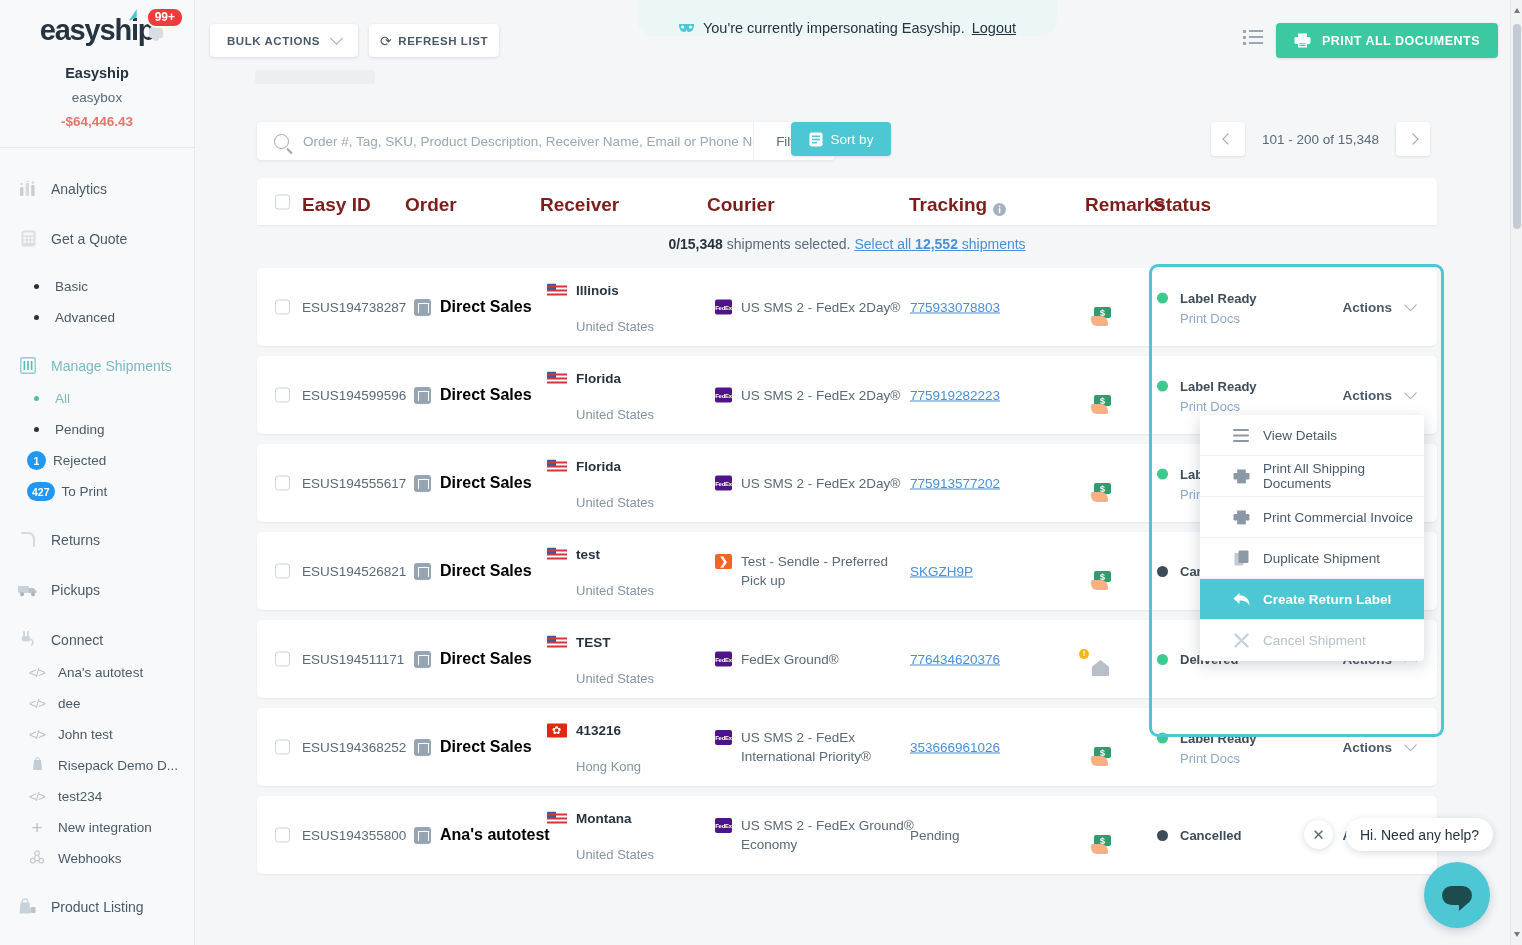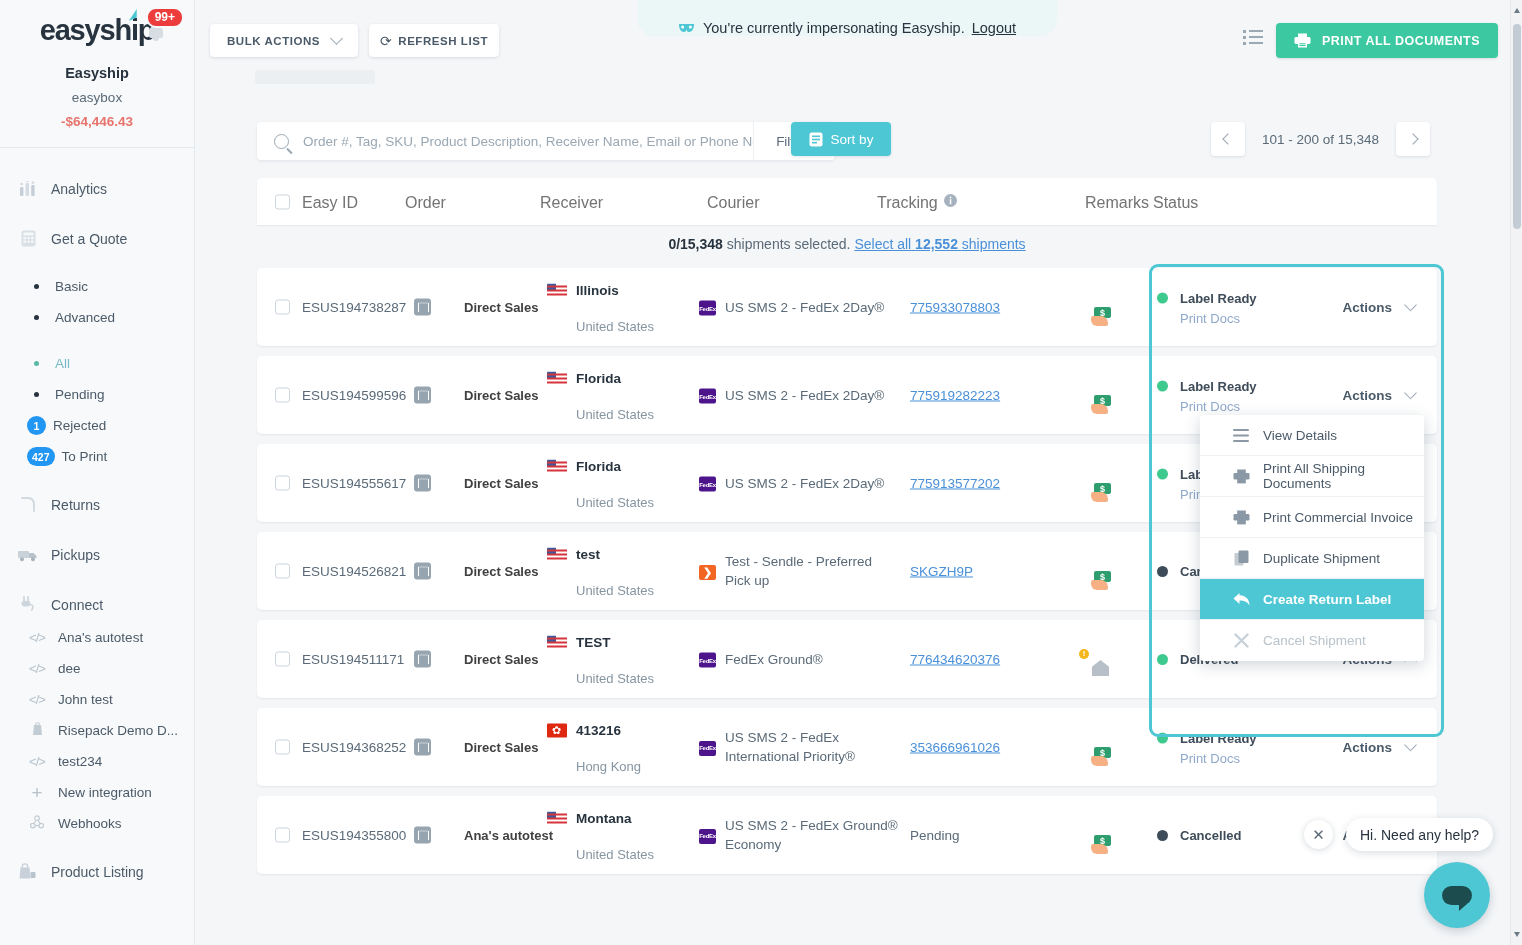--- a/index.html
+++ b/index.html
@@ -207,21 +207,21 @@
   .table-head {
     position: absolute; left: 62px; top: 100px; width: 1180px; height: 47px;
     background: #fff; border-radius: 5px 5px 0 0;
     box-shadow: 0 1px 2px rgba(40,60,80,.07);
   }
   .cbox {
     width: 15px; height: 15px; border: 1.5px solid #ccd5dc; border-radius: 3px;
     background: #fff; cursor: pointer;
   }
   .th {
-    position: absolute; top: 16px; font-size: 16px; color: #737373;
+    position: absolute; top: 16px; font-size: 19px; color: #7f1d1d; font-weight: bold;
   }
   .selinfo {
     position: absolute; left: 62px; top: 158px; width: 1180px;
     text-align: center; font-size: 14px; color: #5a6a78;
   }
   .selinfo b { color: #27333f; }
   .selinfo a { color: #4a90d9; text-decoration: underline; }
   .selinfo a b { color: #4a90d9; }
 
   
@@ -235,34 +235,34 @@
   .c-id { left: 45px; font-size: 13.5px; color: #5a6a78; }
   .c-order { left: 157px; display: flex; align-items: center; }
   .store-ico {
     width: 17px; height: 17px; background: #97a5b1; border-radius: 3px;
     margin-right: 9px; position: relative; flex: none;
   }
   .store-ico:after {
     content: ''; position: absolute; left: 4px; top: 4px; width: 9px; height: 9px;
     border: 1.6px solid #fff; border-bottom: none; border-radius: 1px;
   }
-  .c-order .lbl { font-size: 13px; font-weight: bold; color: #404040; margin-left: 24px; }
+  .c-order .lbl { font-size: 16px; font-weight: bold; color: #000000; }
   .c-recv { left: 290px; display: flex; align-items: flex-start; }
   .flag { width: 20px; height: 14px; margin-right: 9px; margin-top: 3px;
           flex: none; border-radius: 1px; overflow: hidden; position: relative; }
   .flag.us { background: #fff; }
   .flag.us .s { position: absolute; left: 0; width: 100%; height: 2px; background: #d6343c; }
   .flag.us .canton { position: absolute; left: 0; top: 0; width: 9px; height: 7px;
                      background: #3c5a99; }
   .flag.hk { background: #de2910; }
   .flag.hk:after { content: '✿'; position: absolute; left: 5px; top: -1px;
                    color: #fff; font-size: 11px; line-height: 14px; }
   .c-recv .r1 { font-size: 13.5px; font-weight: bold; color: #27333f; }
   .c-recv .r2 { font-size: 13px; color: #8695a2; margin-top: 20px; }
-  .c-cour { left: 442px; display: flex; align-items: center; width: 200px; }
+  .c-cour { left: 458px; display: flex; align-items: flex-start; width: 200px; }
   .cour-ico {
     width: 17px; height: 15px; border-radius: 2px; margin-right: 9px;
     margin-top: 2px; flex: none; font-size: 6px; color: #fff;
     display: flex; align-items: center; justify-content: center;
     font-weight: bold; letter-spacing: -.3px; overflow: hidden;
   }
   .cour-ico.fedex { background: #4d148c; }
   .cour-ico.sendle { background: #f26522; color: #fff; font-size: 11px; }
   .c-cour .ctxt { font-size: 13.5px; color: #5a6a78; line-height: 19px; }
   .c-track { left: 653px; font-size: 13.5px; }
@@ -419,20 +419,31 @@
       <div class="nav-gap"></div>
       <div class="subitem">
         <span class="dot"></span>
         <span>Basic</span>
       </div>
       <div class="subitem">
         <span class="dot"></span>
         <span>Advanced</span>
       </div>
       <div class="nav-gap"></div>
+      <div class="nav-item teal">
+        <span class="nav-ico">
+          <svg width="16" height="17" viewBox="0 0 16 17">
+              <rect x="0.8" y="0.8" width="14.4" height="15.4" rx="1.5" fill="none" stroke="#8dcfd8" stroke-width="1.4"></rect>
+              <rect x="3.6" y="4" width="1.6" height="9" fill="#4ec0b4"></rect>
+              <rect x="7.2" y="4" width="1.6" height="9" fill="#4ec0b4"></rect>
+              <rect x="10.8" y="4" width="1.6" height="9" fill="#4ec0b4"></rect>
+            </svg>
+        </span>
+        <span>Manage Shipments</span>
+      </div>
       <div class="subitem teal">
         <span class="dot tealdot"></span>
         <span>All</span>
       </div>
       <div class="subitem">
         <span class="dot"></span>
         <span>Pending</span>
       </div>
       <div class="subitem">
         <span class="pill">1</span>
@@ -605,21 +616,21 @@
     </div>
 
     <div class="table-head">
       <div class="cell c-check">
         <div class="cbox"></div>
       </div>
       <div class="th" style="left:45px">Easy ID</div>
       <div class="th" style="left:148px">Order</div>
       <div class="th" style="left:283px">Receiver</div>
       <div class="th" style="left:450px">Courier</div>
-      <div class="th" style="left:620px; display:flex; align-items:flex-start;">
+      <div class="th" style="left:652px; display:flex; align-items:flex-end;">
         <span>Tracking</span>
         <span style="margin-left:6px;display:flex;">
           <svg width="13" height="13" viewBox="0 0 13 13">
               <circle cx="6.5" cy="6.5" r="6.5" fill="#a5b2bd"></circle>
               <rect x="5.8" y="5.2" width="1.5" height="5" fill="#fff"></rect>
               <circle cx="6.55" cy="3.4" r="0.9" fill="#fff"></circle>
             </svg>
         </span>
       </div>
       <div class="th" style="left:828px">Remarks</div>

